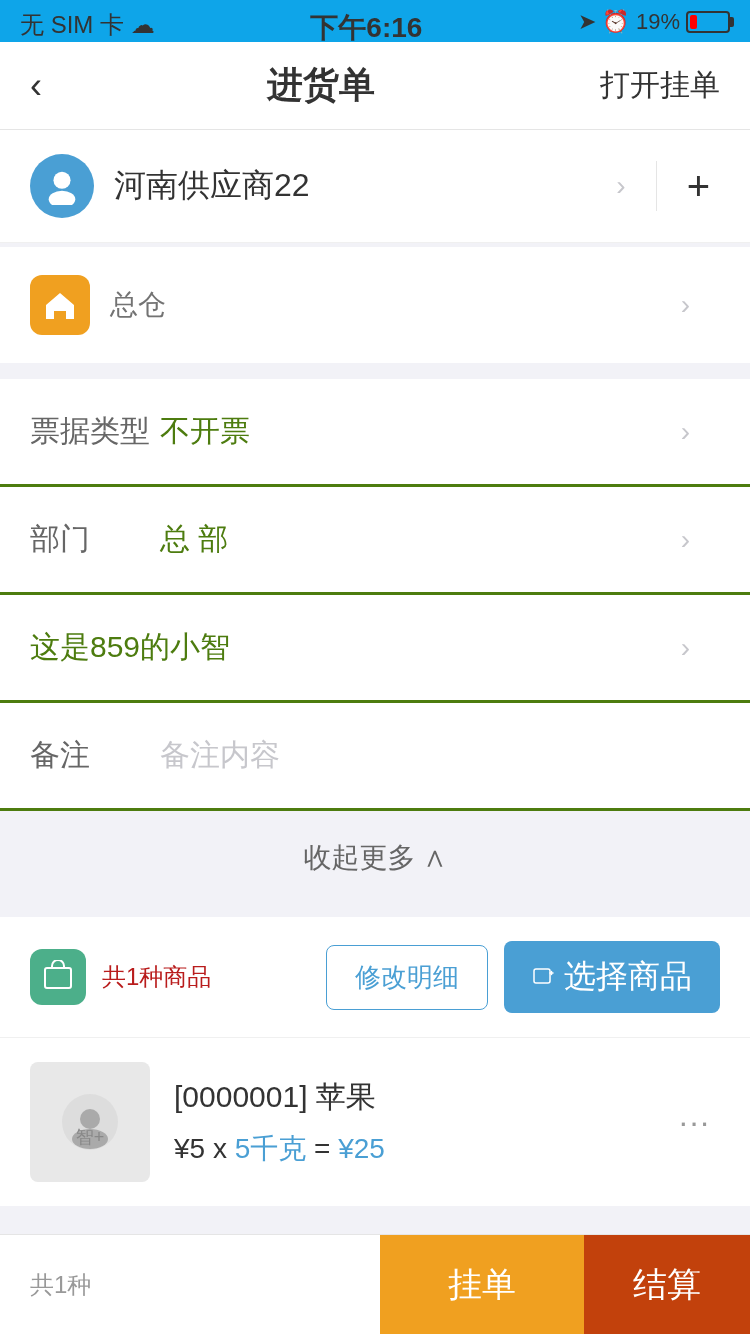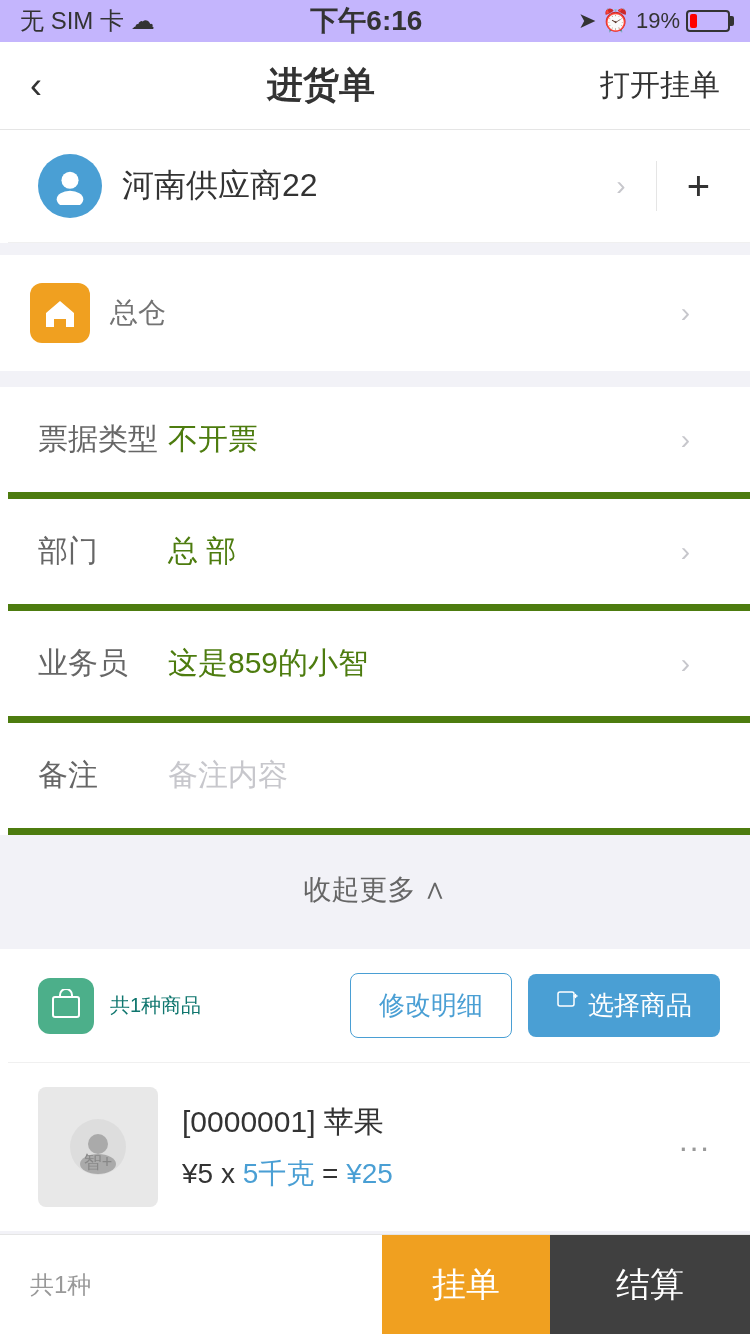--- a/index.html
+++ b/index.html
@@ -9,25 +9,25 @@
       min-height: 1334px;
       font-family: -apple-system, "PingFang SC", "Microsoft YaHei", sans-serif;
       background: #f2f2f7;
       font-size: 28px;
       color: #333;
     }
 
     
     .status-bar {
       height: 42px;
-      background: #c4b5fd;
-      display: flex;
-      align-items: center;
+      background: #0ea5e9;
+      display: flex;
+      align-items: flex-start;
       justify-content: space-between;
-      padding: 0 20px;
+      padding: 9px 20px;
       font-size: 24px;
       font-weight: 500;
     }
     .status-left { display: flex; align-items: center; gap: 8px; }
     .status-center { font-size: 28px; font-weight: 600; }
     .status-right { display: flex; align-items: center; gap: 6px; font-size: 22px; }
     .battery {
       width: 44px; height: 22px;
       border: 2px solid #333;
       border-radius: 4px;
@@ -75,22 +75,21 @@
       color: #333;
     }
     .nav-action {
       font-size: 30px;
       color: #333;
     }
 
     
     .section {
       background: #fff;
-      margin-bottom: 12px;
-      padding-left: 8px;
+      margin-bottom: 4px;
     }
 
     
     .supplier-row {
       display: flex;
       align-items: center;
       padding: 24px 30px;
       border-bottom: 1px solid #f0f0f0;
     }
     .supplier-avatar {
@@ -158,21 +157,21 @@
       font-size: 28px;
       color: #737373;
     }
 
     
     .form-row {
       display: flex;
       align-items: center;
       padding: 32px 30px;
       background: #fff;
-      border-bottom: 7px solid #4d7c0f;
+      border-bottom: 3px solid #4d7c0f;
     }
     .form-label {
       font-size: 30px;
       color: #666;
       width: 130px;
       flex-shrink: 0;
     }
     .form-value {
       flex: 1;
       font-size: 30px;
@@ -207,40 +206,41 @@
       height: 56px;
       background: #4caf8a;
       border-radius: 12px;
       display: flex;
       align-items: center;
       justify-content: center;
       margin-right: 16px;
     }
     .product-count-text {
       flex: 1;
-      font-size: 20px;
-      color: #0f766e;
+      font-size: 24px;
+      color: #b91c1c;
     }
     .btn-outline {
       border: 1px solid #4a9fd4;
       color: #4a9fd4;
       background: #fff;
       border-radius: 8px;
       padding: 14px 28px;
       font-size: 26px;
       margin-right: 16px;
     }
     .btn-primary {
       background: #4a9fd4;
       color: #fff;
       border: none;
       border-radius: 8px;
       padding: 14px 28px;
-      font-size: 26px;
-      display: flex;
+      font-size: 32px;
+      display: flex;
+      align-items: center;
       gap: 8px;
     }
 
     
     .product-item {
       background: #fff;
       display: flex;
       align-items: center;
       padding: 24px 30px;
       margin-bottom: 2px;
@@ -297,34 +297,34 @@
       color: #333;
       font-weight: 500;
     }
     .total-amount .label { font-size: 28px; font-weight: 400; }
     .total-amount .amount { font-size: 36px; font-weight: 600; }
     .total-count {
       font-size: 24px;
       color: #999;
     }
     .btn-hang {
-      width: 168px;
+      width: 204px;
       height: 100px;
       background: #f0a020;
       color: #fff;
       font-size: 34px;
       border: none;
       display: flex;
       align-items: center;
       justify-content: center;
     }
     .btn-checkout {
-      width: 200px;
+      width: 166px;
       height: 100px;
-      background: #404040;
+      background: #c2410c;
       color: #fff;
       font-size: 34px;
       border: none;
       display: flex;
       align-items: center;
       justify-content: center;
     }
 
     .spacer { height: 100px; }
   </style>
@@ -382,21 +382,20 @@
     <span class="form-label">票据类型</span>
     <span class="form-value">不开票</span>
     <span class="chevron-right">›</span>
   </div>
   <div class="form-row">
     <span class="form-label">部门</span>
     <span class="form-value">总 部</span>
     <span class="chevron-right">›</span>
   </div>
   <div class="form-row">
-    <span class="form-label">业务员</span>
     <span class="form-value">这是859的小智</span>
     <span class="chevron-right">›</span>
   </div>
   <div class="form-row">
     <span class="form-label">备注</span>
     <span class="form-value placeholder">备注内容</span>
   </div>
 </div>
 
 <div class="collapse-row">

